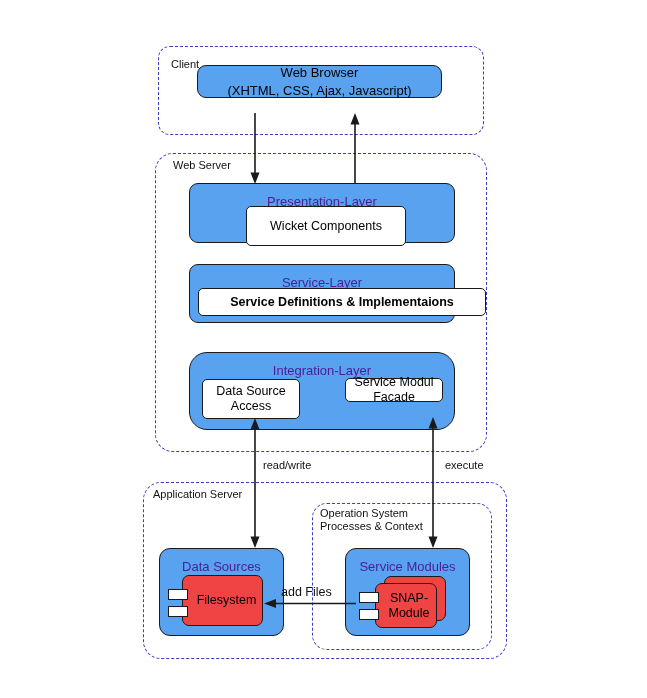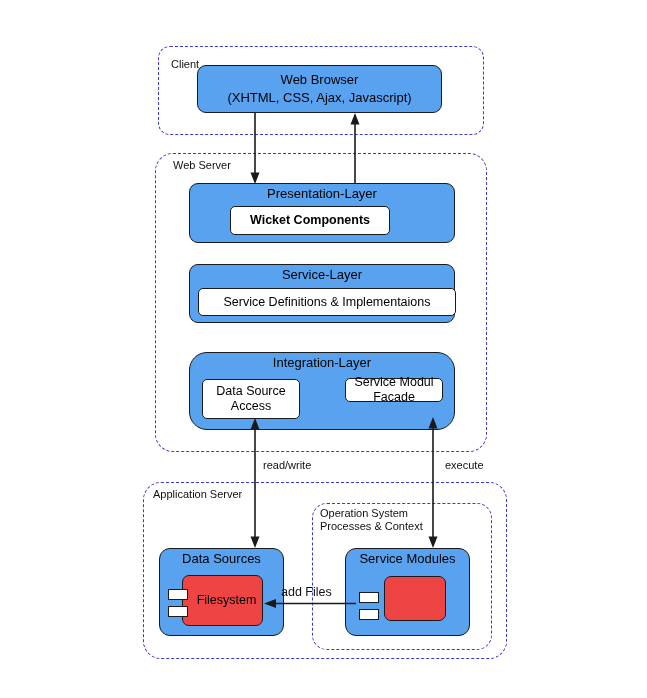--- a/index.html
+++ b/index.html
@@ -27,22 +27,22 @@
     position: absolute;
     background: #58a2f0;
     border: 1.6px solid #1a1a1a;
     border-radius: 9px;
     box-sizing: border-box;
   }
   .node .ntitle {
     display: block;
     text-align: center;
     font-size: 13px;
-    padding-top: 2px;
-    color: #000000;
+    padding-top: 10px;
+    color: #4c1d95;
   }
   .centered-node {
     display: flex;
     align-items: center;
     justify-content: center;
     text-align: center;
     font-size: 13px;
     line-height: 18px;
     white-space: pre-line;
   }
@@ -101,39 +101,39 @@
 </style>
 </head>
 <body>
 
 <div class="canvas">
 
   <div class="dashed" style="left:158px; top:46px; width:324px; height:87px; border-radius:12px;">
     <span class="dlabel" style="left:12px; top:11px;">Client</span>
   </div>
 
-  <div class="node centered-node" style="left:197px; top:65px; width:245px; height:48px;">
+  <div class="node centered-node" style="left:197px; top:65px; width:245px; height:33px;">
     <span>Web Browser
 (XHTML, CSS, Ajax, Javascript)</span>
   </div>
 
   <div class="dashed" style="left:155px; top:153px; width:330px; height:297px; border-radius:18px;">
     <span class="dlabel" style="left:17px; top:5px;">Web Server</span>
   </div>
 
   <div class="node" style="left:189px; top:183px; width:266px; height:60px;">
     <span class="ntitle">Presentation-Layer</span>
-    <div class="inner" style="left:40px; top:22px; width:160px; height:29px;font-weight:bold;">
+    <div class="inner" style="left:56px; top:22px; width:160px; height:40px;">
       <span>Wicket Components</span>
     </div>
   </div>
 
   <div class="node" style="left:189px; top:264px; width:266px; height:59px;">
     <span class="ntitle">Service-Layer</span>
-    <div class="inner" style="left:8px; top:23px; width:258px; height:28px;">
+    <div class="inner" style="left:8px; top:23px; width:288px; height:28px;font-weight:bold;">
       <span>Service Definitions &amp; Implementaions</span>
     </div>
   </div>
 
   <div class="node" style="left:189px; top:352px; width:266px; height:78px;border-radius:18px;">
     <span class="ntitle">Integration-Layer</span>
     <div class="inner" style="left:12px; top:26px; width:98px; height:40px;">
       <span>Data Source
 Access</span>
     </div>
@@ -157,20 +157,24 @@
     <div class="component" style="left:22px; top:26px; width:81px; height:51px;">
       <span style="margin-left:8px;">Filesystem</span>
     </div>
     <div class="port" style="left:8px; top:40px;"></div>
     <div class="port" style="left:8px; top:57px;"></div>
   </div>
 
   <div class="node" style="left:345px; top:548px; width:125px; height:88px; border-radius:11px;">
     <span class="ntitle">Service Modules</span>
     <div class="component" style="left:38px; top:27px; width:62px; height:45px;"></div>
+    <div class="component" style="left:29px; top:34px; width:62px; height:45px; z-index:2;">
+      <span style="margin-left:6px;">SNAP-
+Module</span>
+    </div>
     <div class="port" style="left:13px; top:43px;"></div>
     <div class="port" style="left:13px; top:60px;"></div>
   </div>
 
   <span class="edge-label" style="left:263px; top:459px;">read/write</span>
   <span class="edge-label" style="left:445px; top:459px;">execute</span>
   <span class="edge-label big" style="left:281px; top:585px;">add Files</span>
 
   <svg class="arrows" viewBox="0 0 647 698">
     <g>

